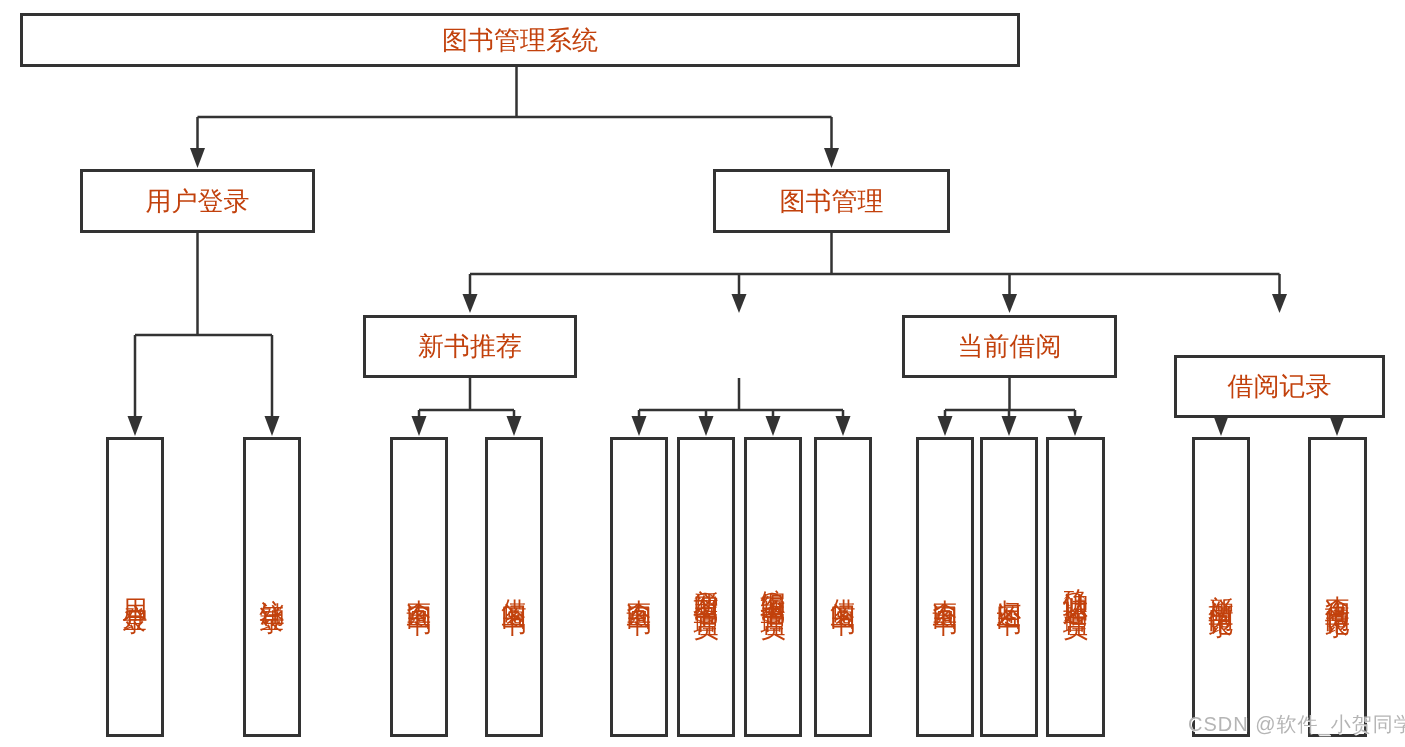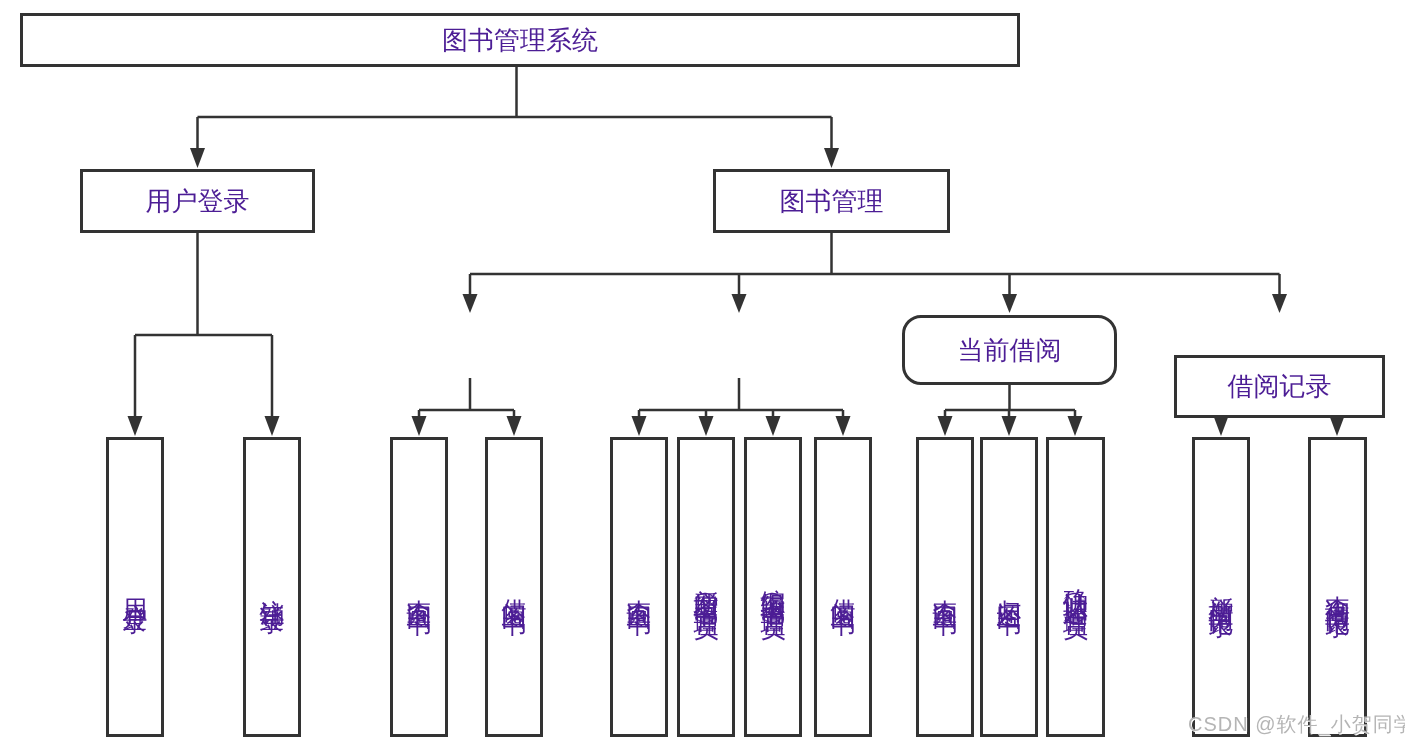--- a/index.html
+++ b/index.html
@@ -12,21 +12,21 @@
   }
   .wires{position:absolute;left:0;top:0;z-index:1;}
   .node{
     position:absolute;
     box-sizing:border-box;
     background:#ffffff;
     border:3px solid #333333;
     display:flex;
     align-items:center;
     justify-content:center;
-    color:#4c1d95;
+    color:#c2410c;
     font-size:26px;
     z-index:2;
     white-space:nowrap;
   }
   .leaf span{
     writing-mode:vertical-rl;
     text-orientation:mixed;
     font-size:25px;
     line-height:1;
     letter-spacing:4px;
@@ -84,21 +84,24 @@
     <span>图书管理系统</span>
   </div>
 
   <div class="node" style="left:80px;top:169px;width:235px;height:64px;">
     <span>用户登录</span>
   </div>
   <div class="node" style="left:713px;top:169px;width:237px;height:64px;">
     <span>图书管理</span>
   </div>
 
-  <div class="node" style="left:902px;top:315px;width:215px;height:70px;border-radius:19px;">
+  <div class="node" style="left:363px;top:315px;width:214px;height:63px;">
+    <span>新书推荐</span>
+  </div>
+  <div class="node" style="left:902px;top:315px;width:215px;height:63px;">
     <span>当前借阅</span>
   </div>
   <div class="node" style="left:1174px;top:315px;width:211px;height:63px;margin-top:40px;">
     <span>借阅记录</span>
   </div>
 
   <div class="node leaf" style="left:106px;top:437px;width:58px;height:300px;">
     <span>用户登录</span>
   </div>
   <div class="node leaf" style="left:243px;top:437px;width:58px;height:300px;">

